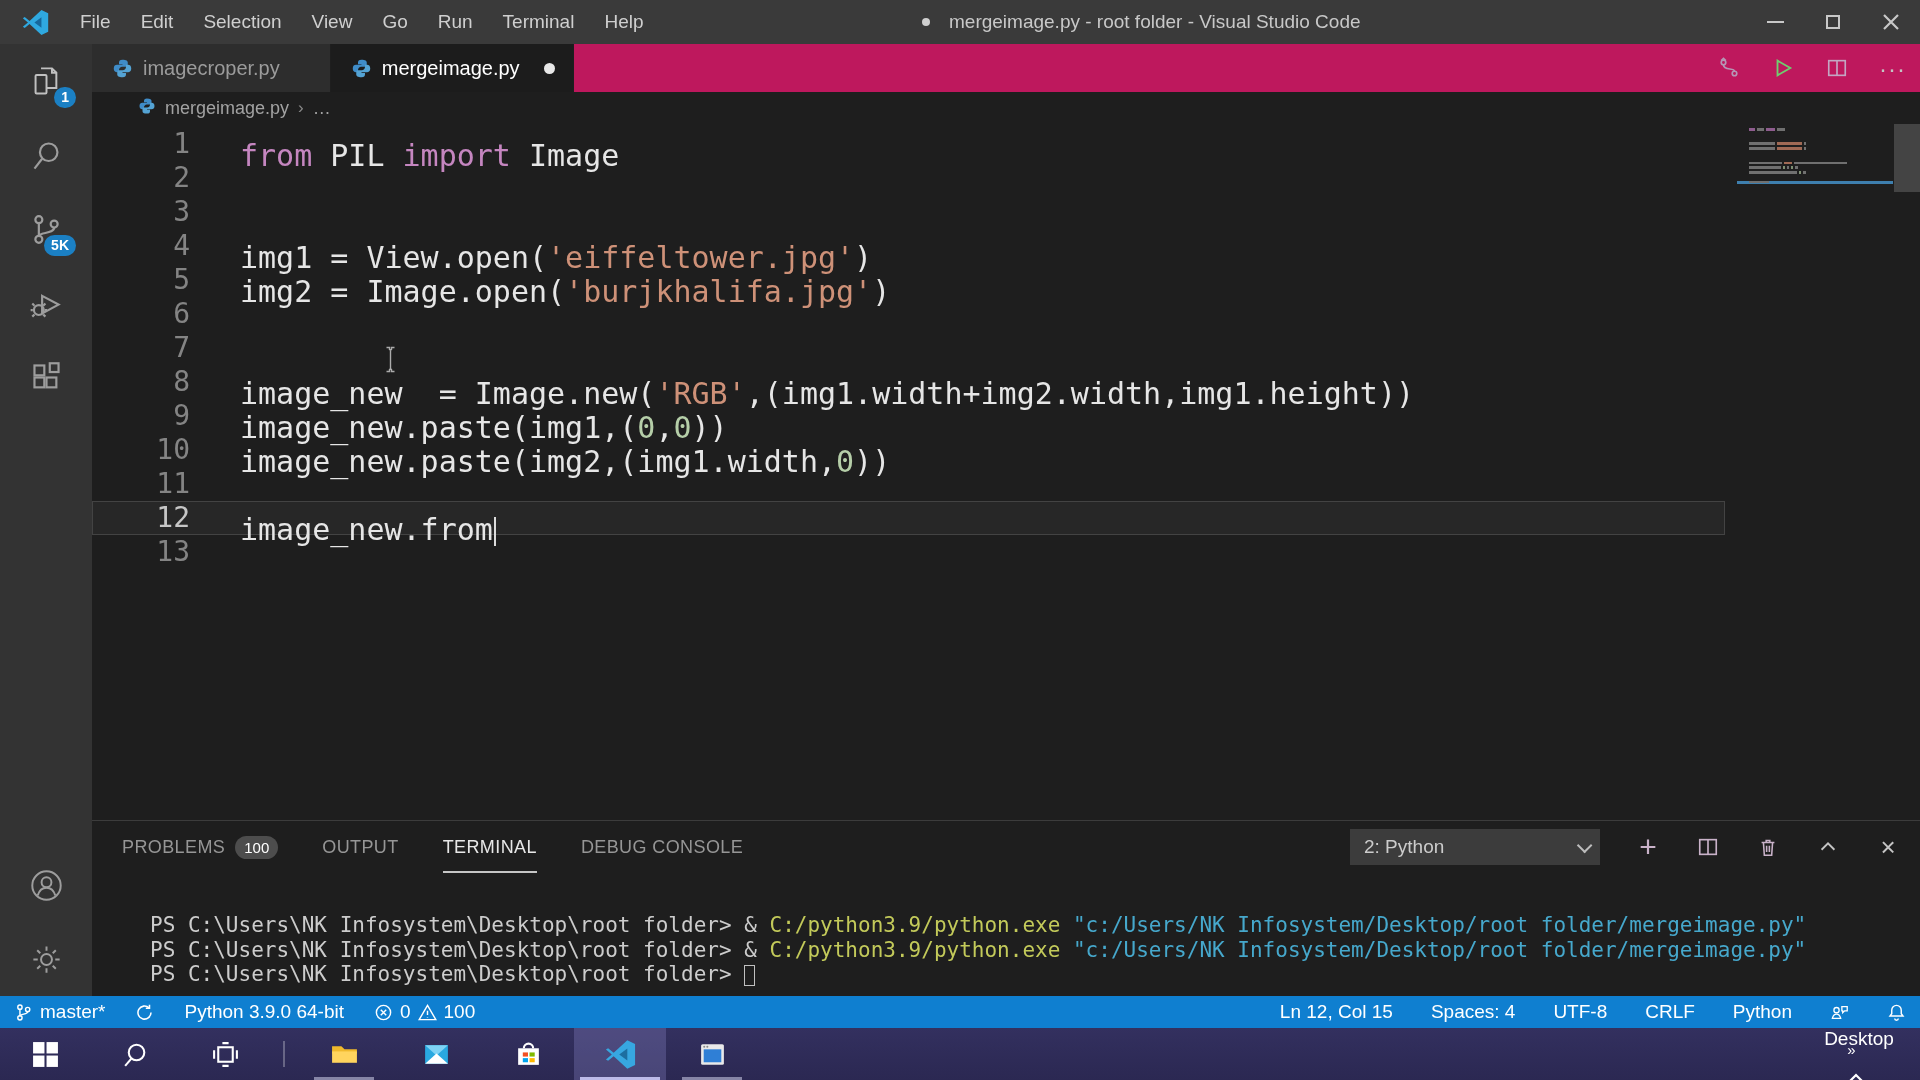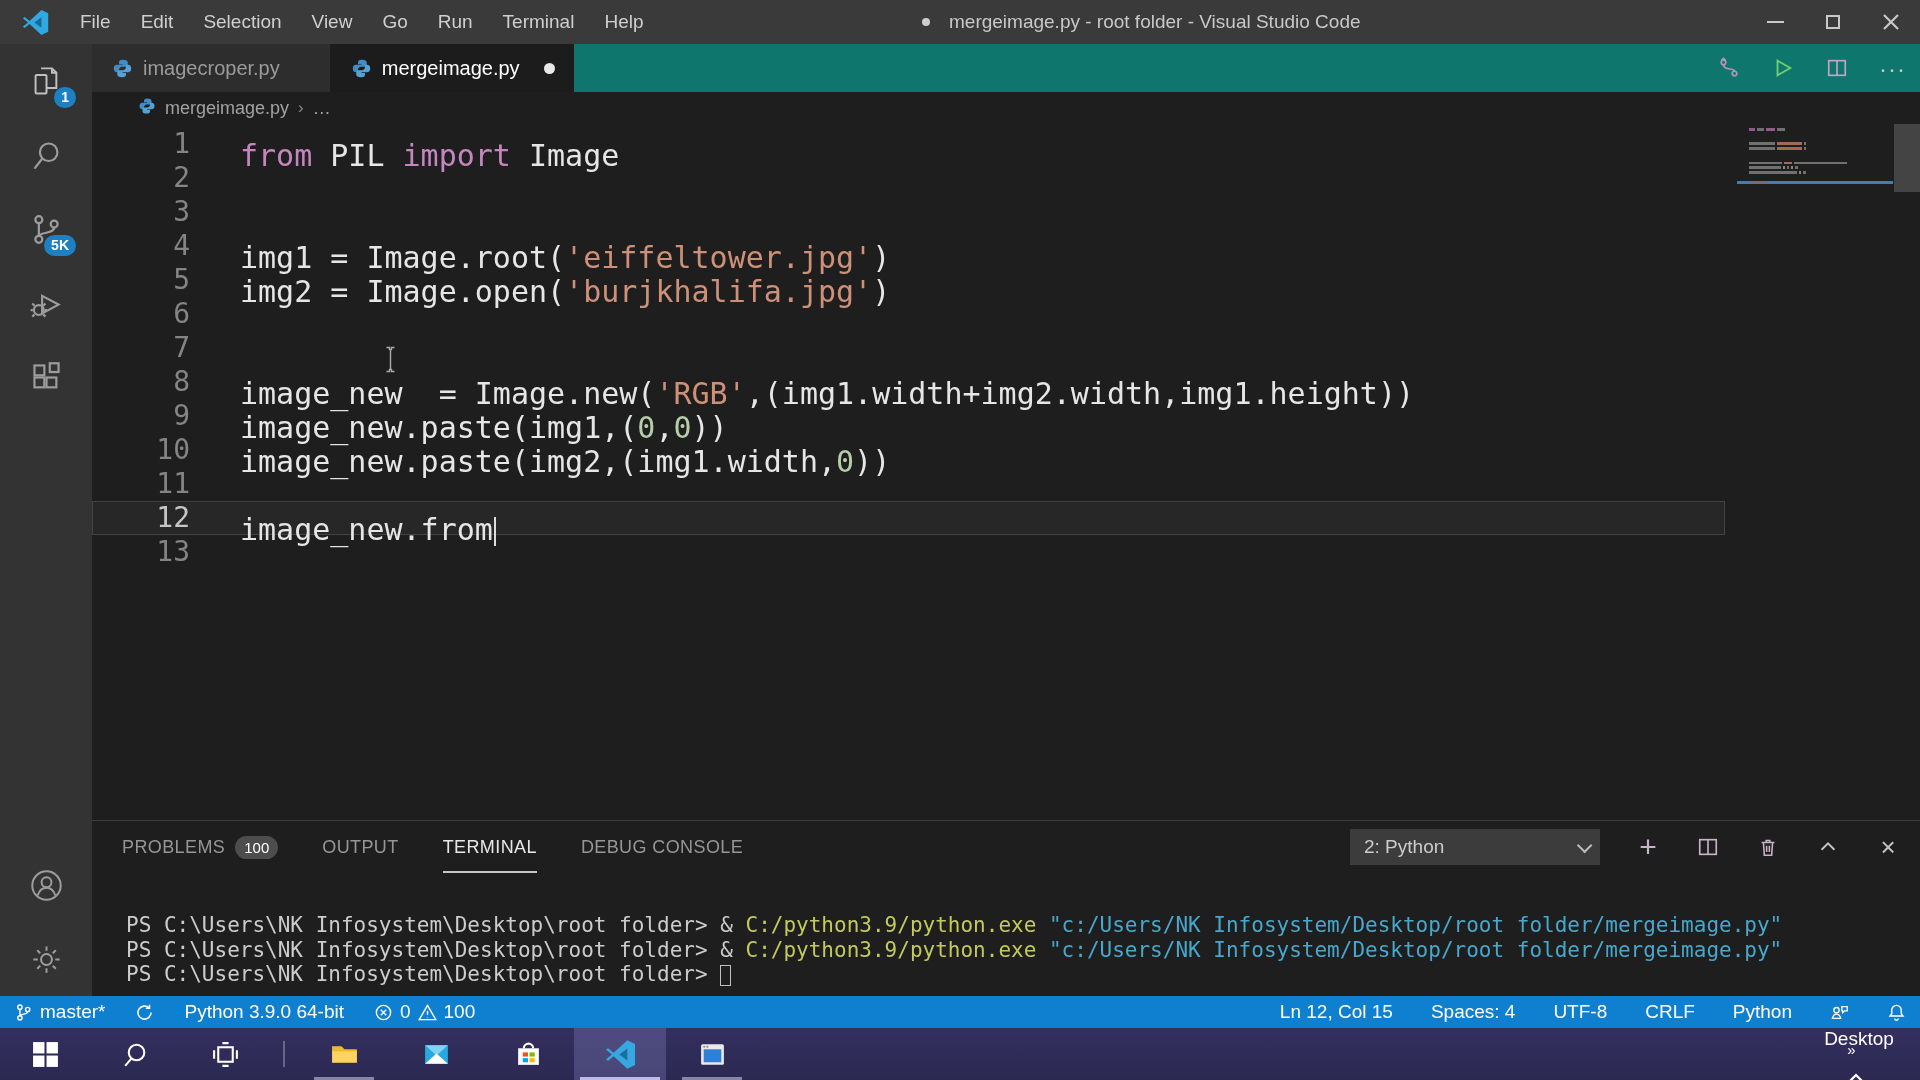--- a/index.html
+++ b/index.html
@@ -25,21 +25,21 @@
   .activitybar { width:92px; background:#333333; display:flex; flex-direction:column; }
   .ab-item { height:74px; display:flex; align-items:center; justify-content:center; position:relative; }
   .ab-item svg { width:35px; height:35px; }
   .ab-badge { position:absolute; right:16px; bottom:10px; background:#1b80c4; color:#fff;
               font-size:14px; font-weight:bold; border-radius:11px; padding:2px 7px; line-height:1.2; }
   .ab-spacer { flex:1; }
 
   .editor-col { flex:1; display:flex; flex-direction:column; background:#1e1e1e; min-width:0; }
 
   
-  .tabbar { height:48px; background:#0f766e; display:flex; position:relative; }
+  .tabbar { height:48px; background:#be185d; display:flex; position:relative; }
   .tab { height:48px; display:flex; align-items:center; padding:0 18px 0 20px; gap:10px;
          font-size:20px; background:#2d2d2d; color:#9b9b9b; border-right:1px solid #1e1e1e; }
   .tab.active { background:#1c1c1c; color:#ffffff; }
   .tab .py-icon { width:21px; height:21px; }
   .mod-dot { width:11px; height:11px; border-radius:50%; background:#e8e8e8; margin-left:14px; }
   .tab-pad { width:22px; }
   .editor-actions { position:absolute; right:18px; top:0; height:48px; display:flex; align-items:center; gap:30px; }
   .editor-actions svg, .editor-actions .dots { width:23px; height:23px; }
   .dots { color:#c5c5c5; font-size:24px; line-height:23px; letter-spacing:1px; }
 
@@ -82,21 +82,21 @@
                   display:flex; align-items:center; padding:0 12px 0 14px; }
   .shell-select .sel-chev { margin-left:auto; width:11px; height:11px; border-right:2px solid #bcbcbc;
                   border-bottom:2px solid #bcbcbc; transform:rotate(45deg) translateY(-3px); }
   .picon { width:24px; height:24px; display:flex; align-items:center; justify-content:center; color:#c9b2c9; }
   .picon svg { width:22px; height:22px; }
   .picon.plus { font-size:30px; line-height:24px; font-weight:400; }
   .picon.closex { font-size:26px; color:#c5c5c5; }
 
   .terminal { flex:1; padding:40px 0 0 34px; font-family:"DejaVu Sans Mono", monospace;
               font-size:21px; color:#cccccc; }
-  .term-line { height:24.5px; line-height:24.5px; white-space:pre; }
+  .term-line { height:24.5px; line-height:24.5px; white-space:pre;margin-left:24px; }
   .tk-plain { color:#cccccc; }
   .tk-cmd { color:var(--terminal_command); }
   .tk-path { color:var(--terminal_string); }
   .term-cursor { display:inline-block; width:11px; height:21px; border:1.5px solid #c0c0c0; vertical-align:middle; }
 
   
   .statusbar { height:32px; background:var(--accent); color:#ffffff; display:flex; align-items:center;
                font-size:19px; padding:0 14px 0 14px; }
   .sb-item { display:flex; align-items:center; gap:7px; margin-right:30px; white-space:nowrap; }
   .sb-item svg { width:19px; height:19px; }
@@ -276,21 +276,21 @@
           <div class="line">
             <span class="gutter">2</span>
             <span class="ltext"></span>
           </div>
           <div class="line">
             <span class="gutter">3</span>
             <span class="ltext"></span>
           </div>
           <div class="line">
             <span class="gutter">4</span>
-            <span class="ltext"><span class="tk-def">img1 = Image.root(</span><span class="tk-str">'eiffeltower.jpg'</span><span class="tk-def">)</span></span>
+            <span class="ltext"><span class="tk-def">img1 = View.open(</span><span class="tk-str">'eiffeltower.jpg'</span><span class="tk-def">)</span></span>
           </div>
           <div class="line">
             <span class="gutter">5</span>
             <span class="ltext"><span class="tk-def">img2 = Image.open(</span><span class="tk-str">'burjkhalifa.jpg'</span><span class="tk-def">)</span></span>
           </div>
           <div class="line">
             <span class="gutter">6</span>
             <span class="ltext"></span>
           </div>
           <div class="line">

